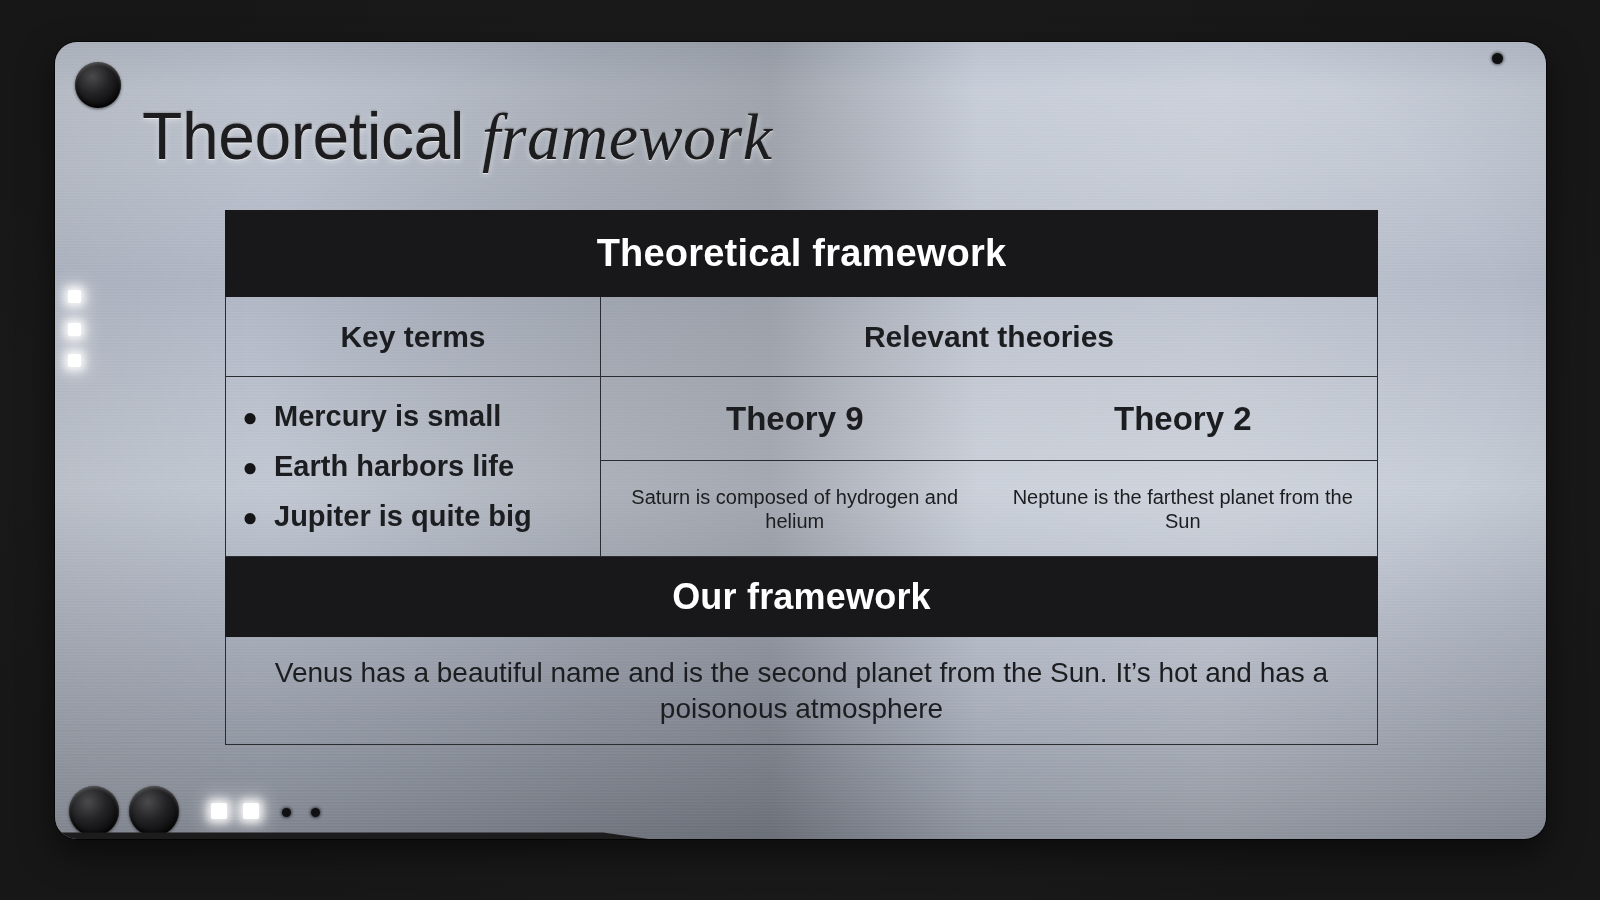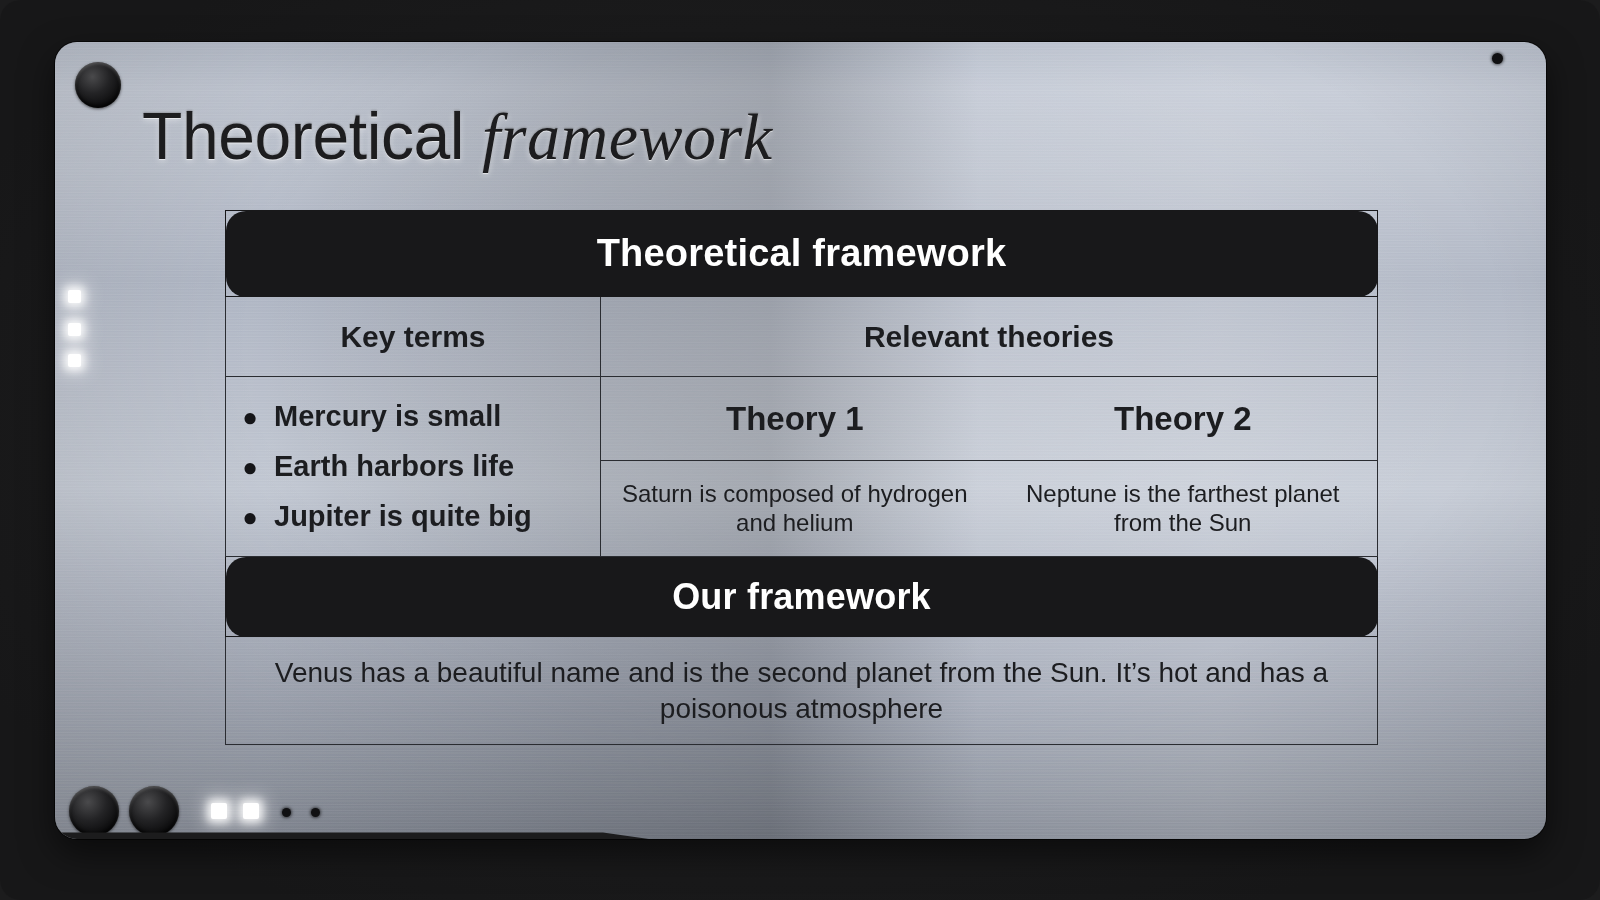--- a/index.html
+++ b/index.html
@@ -1,15 +1,15 @@
 <!DOCTYPE html>
 <html><head>
 <meta charset="utf-8">
 <style>
-  * { box-sizing: border-box; margin: 0; padding: 0; border-radius: 20px; }
+  * { box-sizing: border-box; margin: 0; padding: 0; }
 
   html, body {
     width: 1600px;
     height: 900px;
     overflow: hidden;
     background: #1c1c1d;
     font-family: "Liberation Sans", sans-serif;
   }
 
   
@@ -173,21 +173,21 @@
   .band {
     background: #18181a !important;
     color: #ffffff !important;
     border-color: #18181a !important;
     font-weight: bold;
     letter-spacing: .2px;
   }
   #row-title td { height: 86px; font-size: 38px; }
   #row-cols th  { height: 80px; font-size: 30px; font-weight: bold; }
   #row-theories td { height: 84px; font-size: 33px; font-weight: bold; }
-  #row-detail td   { height: 96px; font-size: 24px; line-height: 1.2; padding: 0 12px; }
+  #row-detail td   { height: 96px; font-size: 20px; line-height: 1.2; padding: 0 12px; }
   #row-ourfw td { height: 80px; font-size: 36px; }
   #row-body td  { height: 108px; font-size: 28px; line-height: 1.28; padding: 16px 26px; }
 
   
   #key-terms-cell {
     vertical-align: middle;
     padding: 8px 0 8px 0;
   }
   .kt-list { list-style: none; }
   .kt-item {
@@ -269,21 +269,21 @@
               <li class="kt-item">
                 <span class="kt-bullet">●</span>
                 <span class="kt-text">Earth harbors life</span>
               </li>
               <li class="kt-item">
                 <span class="kt-bullet">●</span>
                 <span class="kt-text">Jupiter is quite big</span>
               </li>
             </ul>
           </td>
-          <td class="no-right-border">Theory 1</td>
+          <td class="no-right-border">Theory 9</td>
           <td class="no-left-border">Theory 2</td>
         </tr>
 
         <tr id="row-detail">
           <td class="no-right-border">Saturn is composed of hydrogen and helium</td>
           <td class="no-left-border">Neptune is the farthest planet from the Sun</td>
         </tr>
 
         <tr id="row-ourfw">
           <td class="band" colspan="3">Our framework</td>

